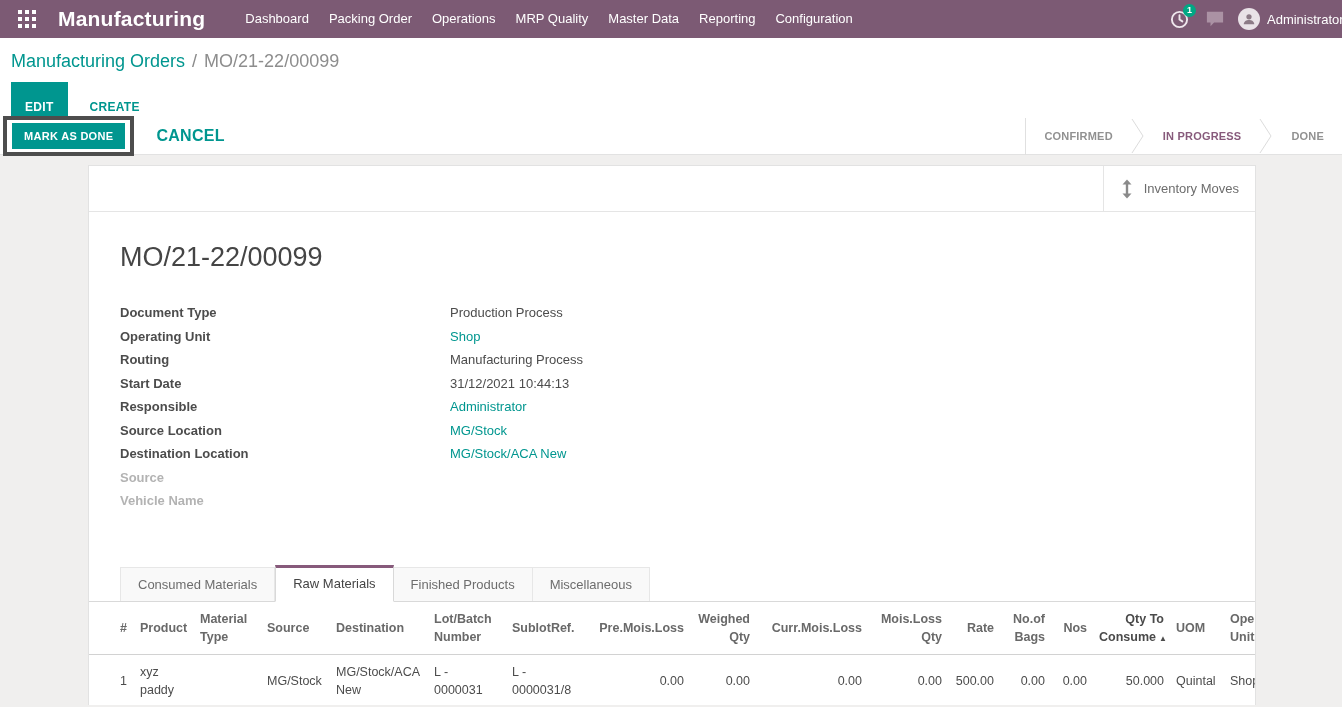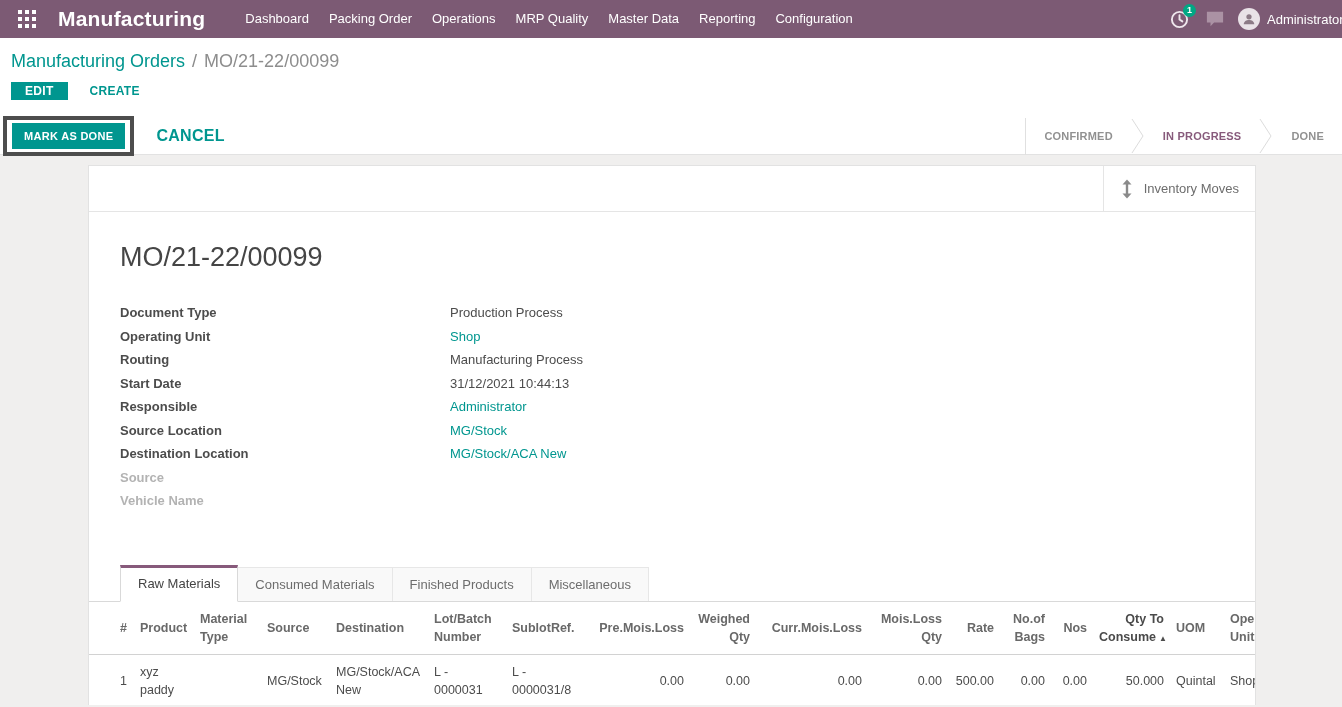--- a/index.html
+++ b/index.html
@@ -23,21 +23,21 @@
   .avatar { width:22px; height:22px; border-radius:50%; background:#e9e2e7; margin-right:7px; flex:0 0 auto;
             display:flex; align-items:center; justify-content:center; }
   .username { font-size:13px; }
   
   .control-panel { background:#fff; height:80px; position:relative; padding:11px 0 0 11px; }
   .breadcrumb { font-size:18px; line-height:24px; }
   .breadcrumb .parent { color:#00968f; cursor:pointer; }
   .breadcrumb .sep { color:#8a8a8a; margin:0 7px; }
   .breadcrumb .current { color:#8d8d8d; }
   .cp-buttons { margin-top:9px; display:flex; align-items:center; }
-  .btn-edit { background:#00968f; color:#fff; border:none; font-size:12px; font-weight:700; padding:2px 14px;
+  .btn-edit { background:#00968f; color:#fff; border:none; font-size:12px; font-weight:700; padding:18px 14px;
               font-family:inherit; cursor:pointer; letter-spacing:.3px; }
   .btn-create { background:none; color:#00968f; border:none; font-size:12px; font-weight:700; margin-left:16px;
               font-family:inherit; cursor:pointer; letter-spacing:.3px; }
   .cp-dropdowns { position:absolute; left:470px; top:86px; display:flex; gap:24px; font-size:13px; color:#555; }
   .dropdown { display:flex; align-items:center; cursor:pointer; white-space:nowrap; }
   .caret { display:inline-block; width:0; height:0; border:4px solid transparent; border-top-color:#6d6d6d; margin-left:5px; margin-top:4px; }
   .pager { position:absolute; right:8px; top:84px; display:flex; align-items:center; gap:14px; font-size:13px; color:#444; }
   .pager-nav { display:flex; gap:22px; margin-left:10px; }
   .pager-btn { cursor:pointer; display:flex; align-items:center; }
   
@@ -247,22 +247,22 @@
         <div class="field-label muted">Source</div>
         <div class="field-value"></div>
       </div>
       <div class="field-row">
         <div class="field-label muted">Vehicle Name</div>
         <div class="field-value"></div>
       </div>
     </div>
 
     <div class="tabs">
+      <div class="tab">Consumed Materials</div>
       <div class="tab active">Raw Materials</div>
-      <div class="tab">Consumed Materials</div>
       <div class="tab">Finished Products</div>
       <div class="tab">Miscellaneous</div>
     </div>
 
     <table class="lines">
       <colgroup>
         <col style="width:45px">
           <col style="width:60px">
           <col style="width:67px">
           <col style="width:69px">

